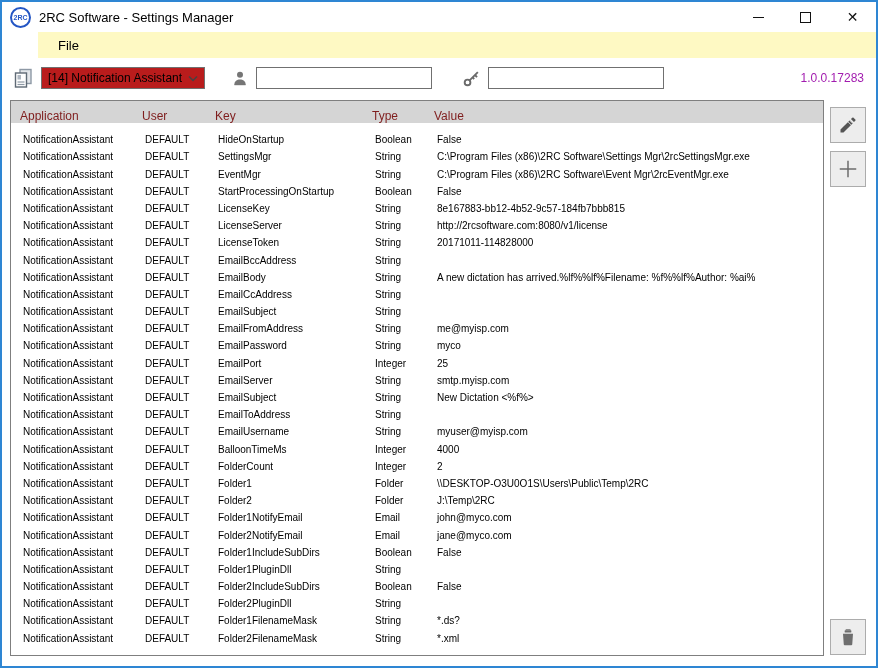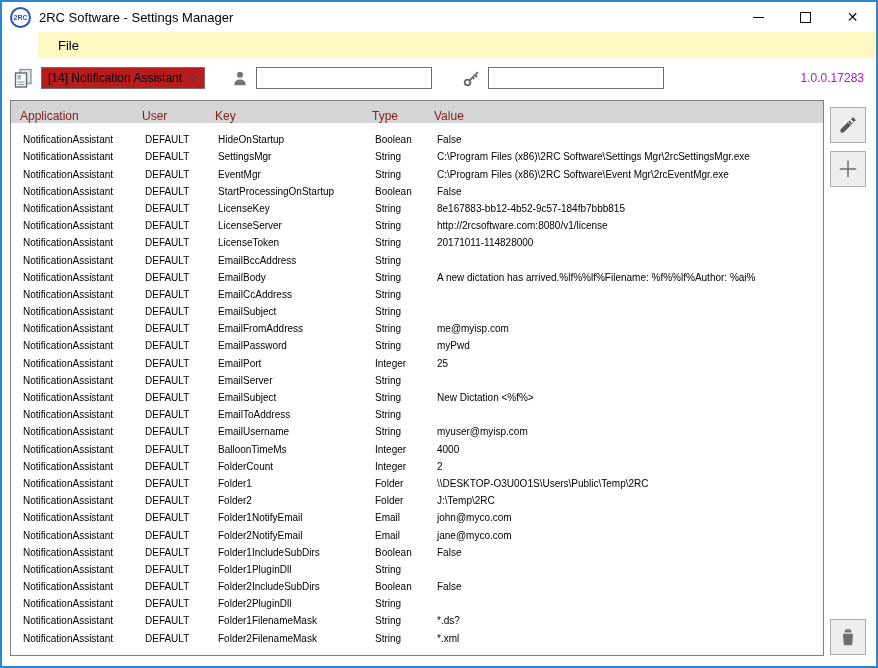--- a/index.html
+++ b/index.html
@@ -227,36 +227,37 @@
         <span class="c col-key">EmailFromAddress</span>
         <span class="c col-type">String</span>
         <span class="c col-value">me@myisp.com</span>
       </div>
 
       <div class="grid-row">
         <span class="c col-app">NotificationAssistant</span>
         <span class="c col-user">DEFAULT</span>
         <span class="c col-key">EmailPassword</span>
         <span class="c col-type">String</span>
-        <span class="c col-value">myPwd</span>
+        <span class="c col-value">myco</span>
       </div>
 
       <div class="grid-row">
         <span class="c col-app">NotificationAssistant</span>
         <span class="c col-user">DEFAULT</span>
         <span class="c col-key">EmailPort</span>
         <span class="c col-type">Integer</span>
         <span class="c col-value">25</span>
       </div>
 
       <div class="grid-row">
         <span class="c col-app">NotificationAssistant</span>
         <span class="c col-user">DEFAULT</span>
         <span class="c col-key">EmailServer</span>
         <span class="c col-type">String</span>
+        <span class="c col-value">smtp.myisp.com</span>
       </div>
 
       <div class="grid-row">
         <span class="c col-app">NotificationAssistant</span>
         <span class="c col-user">DEFAULT</span>
         <span class="c col-key">EmailSubject</span>
         <span class="c col-type">String</span>
         <span class="c col-value">New Dictation &lt;%f%&gt;</span>
       </div>
 

